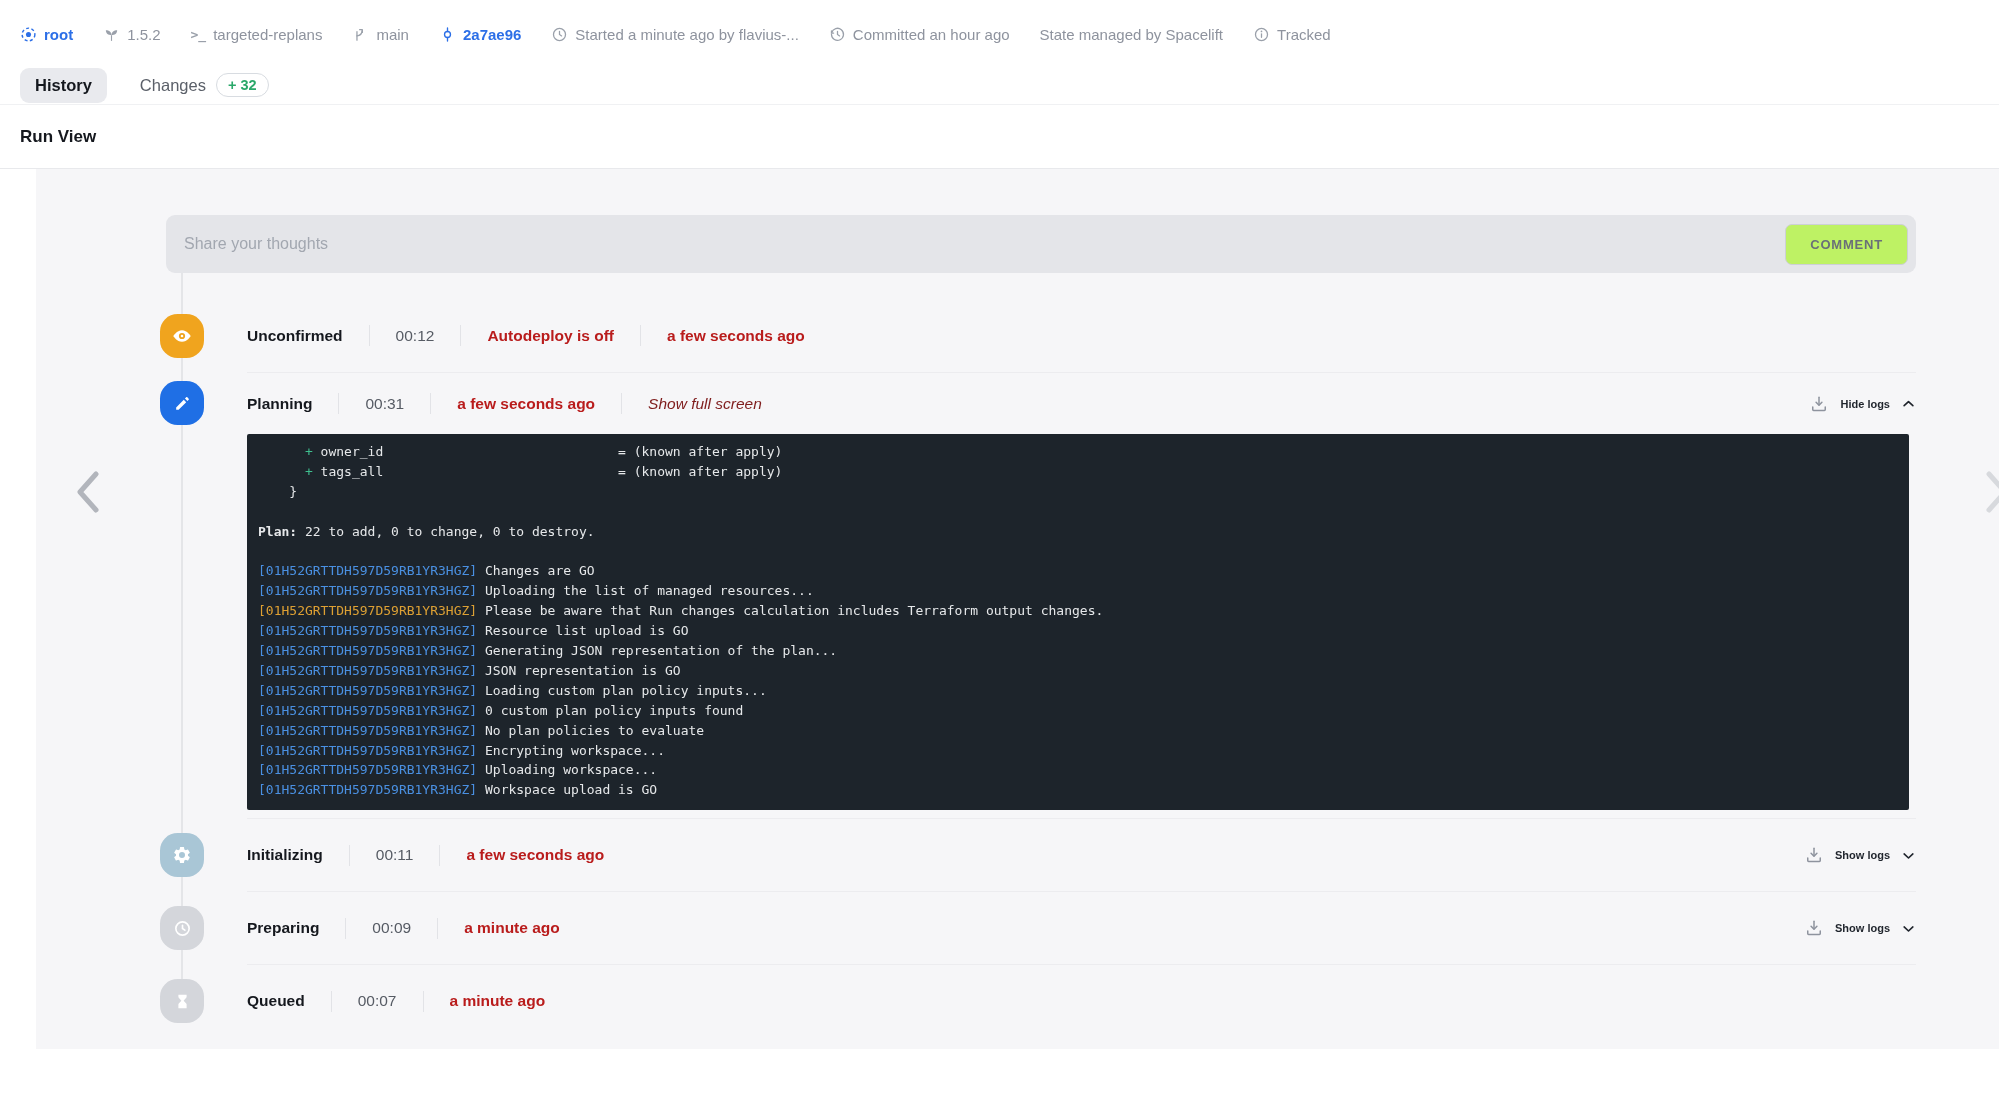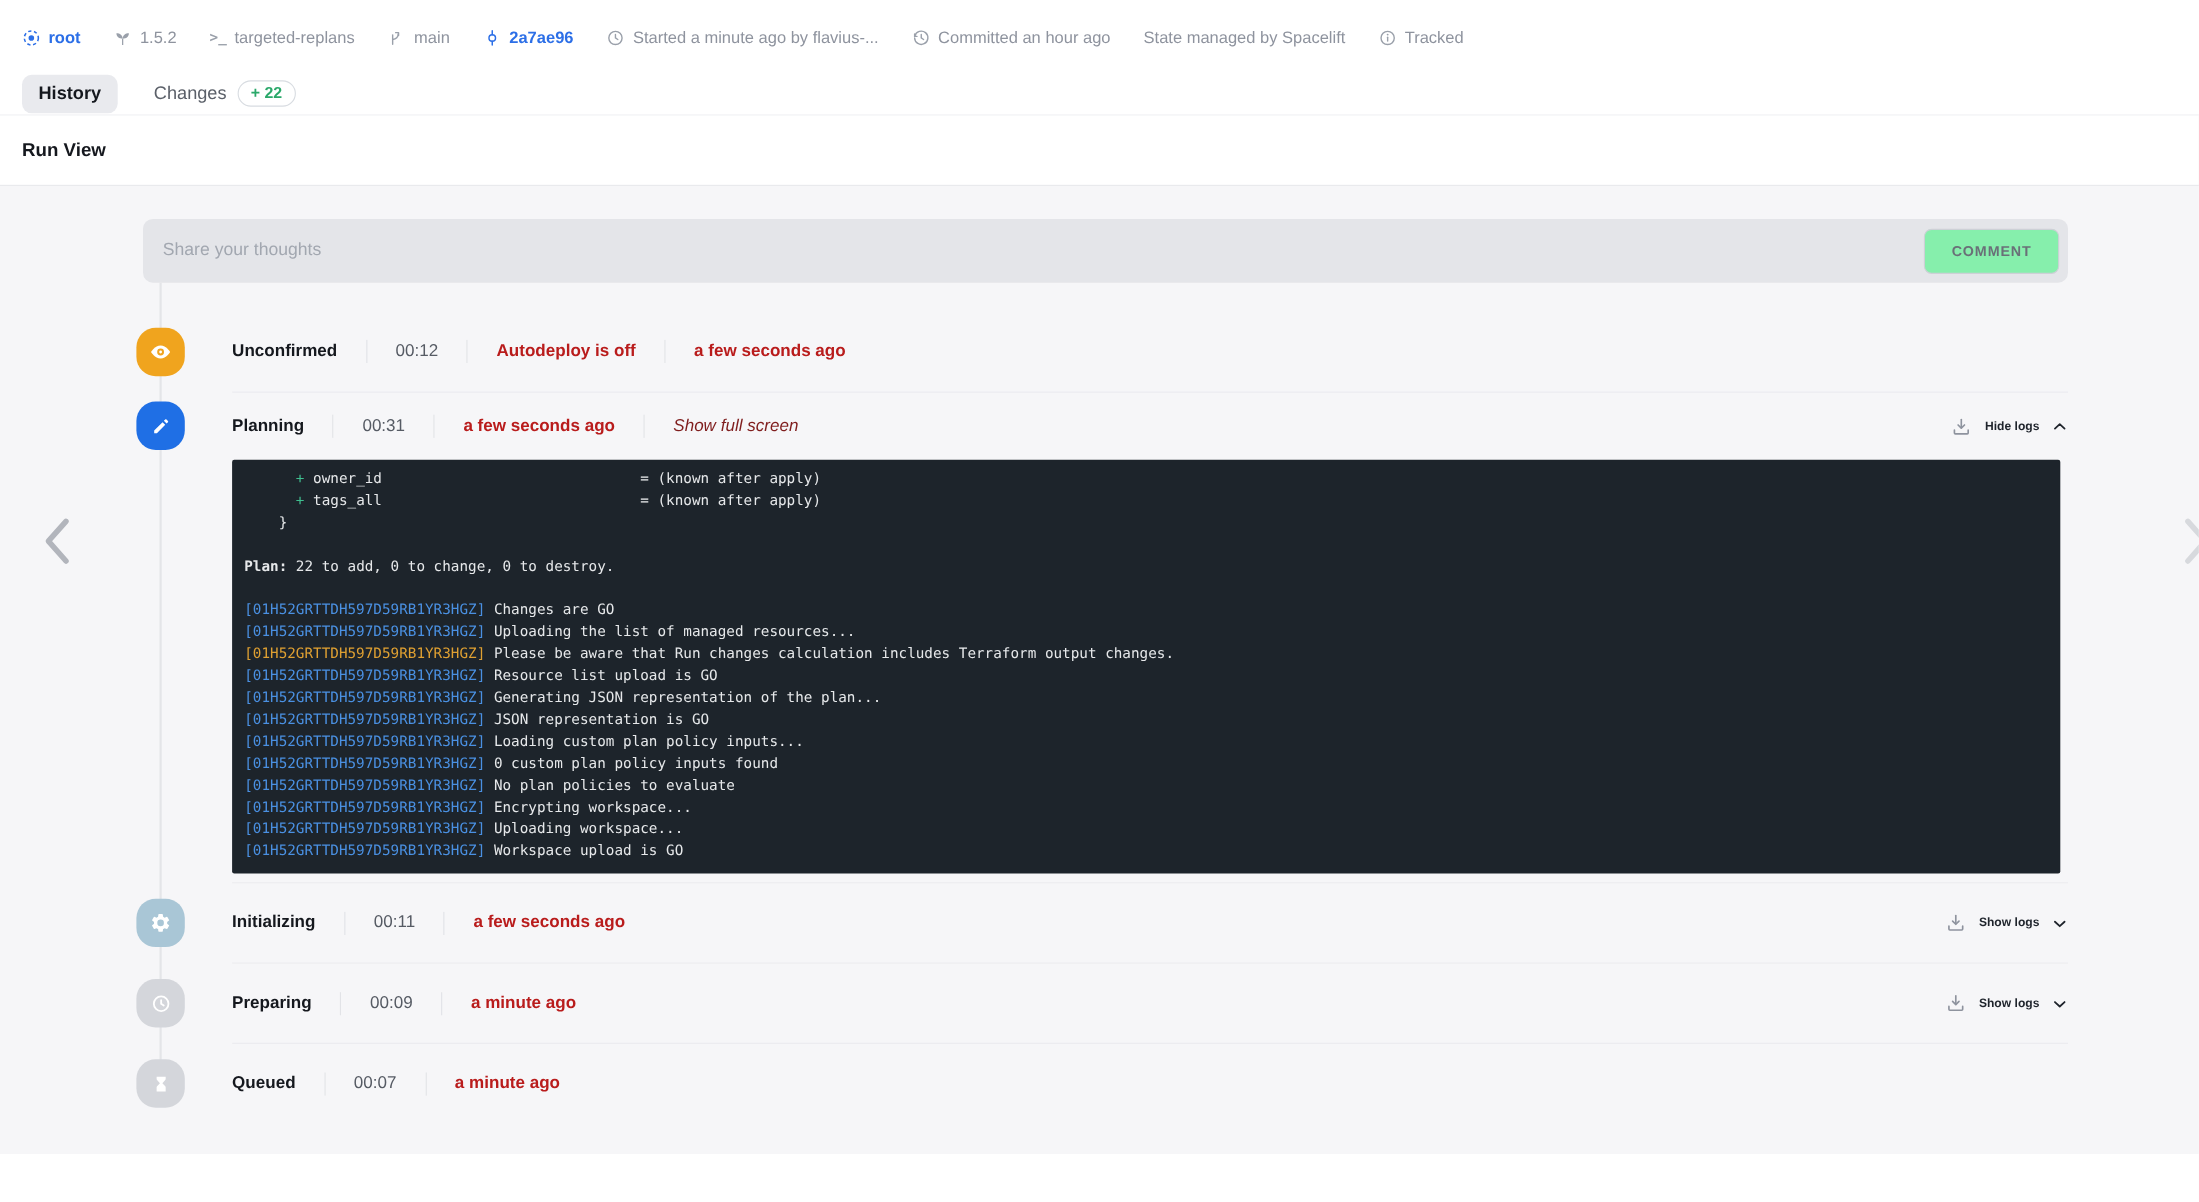--- a/index.html
+++ b/index.html
@@ -46,39 +46,39 @@
     box-shadow:0 1px 0 #e8e9ec; display:flex; align-items:center; padding:0 20px; position:relative; z-index:2;
   }
   .runview-title { font-size:17px; font-weight:bold; color:#15181e; }
   .runview-actions { margin-left:auto; display:flex; align-items:center; gap:15px; }
   .run-origin { color:var(--link-blue,#2c6fe7); font-size:15.5px; cursor:pointer; }
   .btn { border-radius:9px; font-size:14.5px; font-weight:600; cursor:pointer; }
   .btn-discard { background:#fff; border:1px solid #dcdee3; color:#15181e; padding:10px 16px; }
   .btn-confirm { background:var(--accent-purple,#7b52f5); border:1px solid var(--accent-purple,#7b52f5); color:#fff; padding:10px 17px; }
 
   
-  .content { background:#f6f6f8; height:881px; position:relative; padding-top:31px; overflow:hidden; }
+  .content { background:#f6f6f8; height:881px; position:relative; padding-top:47px; overflow:hidden;margin-left:36px; }
   .nav-chevron { position:absolute; top:300px; color:#b2b5bc; cursor:pointer; }
   .nav-chevron.left { left:36px; }
   .nav-chevron.right { right:-14px; color:#d7d9dd; }
 
   .timeline { position:relative; margin-left:130px; width:1750px; }
   .vline { position:absolute; left:15px; top:58px; height:722px; width:2px; background:#e4e5e8; }
 
   .comment-bar {
     position:relative; height:58px; background:#e4e5e9; border-radius:9px;
     display:flex; align-items:center; padding:0 8px 0 18px;
   }
   .comment-input {
     flex:1; border:none; background:transparent; outline:none; font-size:16px;
     font-family:"Liberation Sans", sans-serif; color:#3f444d;
   }
   .comment-input::placeholder { color:#a2a7b0; }
   .btn-comment {
-    background:#86efac; border:1px solid #cdd0d6; border-radius:7px; padding:12px 24px;
+    background:#bef264; border:1px solid #cdd0d6; border-radius:7px; padding:12px 24px;
     font-size:13px; font-weight:bold; letter-spacing:.8px; color:#6a7078; cursor:pointer;
   }
 
   .t-row {
     margin-left:81px; min-height:73px; display:flex; align-items:center;
     position:relative; border-top:1px solid #ececef; font-size:15.5px;
   }
   .t-row.t-first { border-top:none; margin-top:26px; }
   .t-icon {
     position:absolute; left:-87px; width:44px; height:44px; border-radius:40%;
@@ -189,21 +189,21 @@
       <span>Tracked</span>
     </span>
   </div>
 
   <div class="tabs-row">
     <span class="tab active">
         <span>History</span>
       </span>
     <span class="tab">
       <span>Changes</span>
-      <span class="tab-badge">+ 22</span>
+      <span class="tab-badge">+ 32</span>
     </span>
   </div>
 </header>
 
 <div class="runview-bar">
   <span class="runview-title">Run View</span>
 </div>
 
 <main class="content">
 

